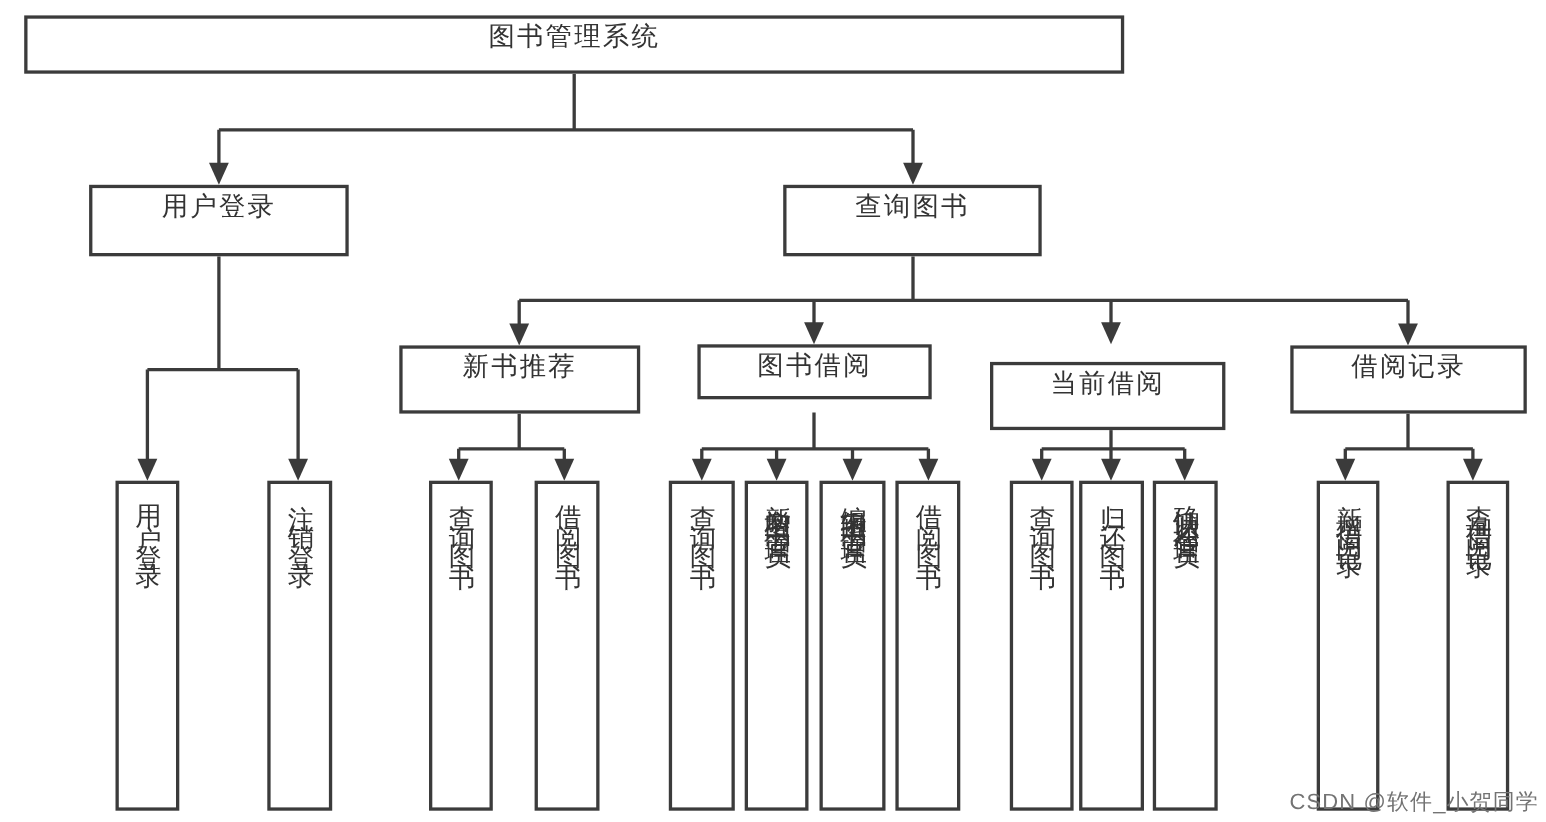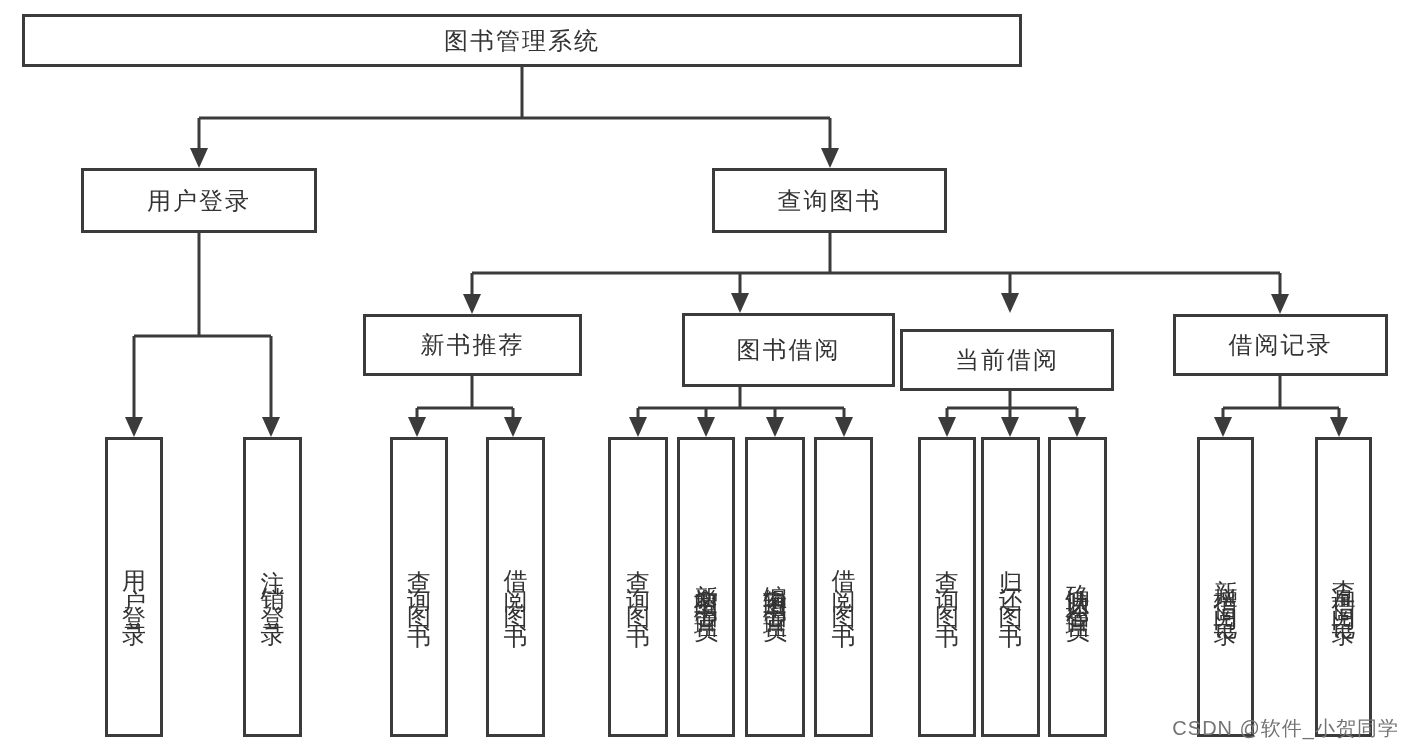--- a/index.html
+++ b/index.html
@@ -16,21 +16,21 @@
     position: absolute;
     left: 0; top: 0;
     pointer-events: none;
   }
   .box {
     position: absolute;
     box-sizing: border-box;
     border: 3px solid #3b3b3b;
     background: #ffffff;
     display: flex;
-    align-items: center;
+    align-items: flex-start;
     justify-content: center;
   }
   .hbox { font-size: 24px; letter-spacing: 2px; white-space: nowrap; }
   .vbox span {
     writing-mode: vertical-lr;
     text-orientation: mixed;
     font-size: 24px;
     line-height: 1;
     white-space: nowrap;
   }
@@ -92,21 +92,21 @@
   <div class="box hbox" style="left:81px; top:168px; width:236px; height:65px;">
     <span>用户登录</span>
   </div>
   <div class="box hbox" style="left:712px; top:168px; width:235px; height:65px;">
     <span>查询图书</span>
   </div>
 
   <div class="box hbox" style="left:363px; top:314px; width:219px; height:62px;">
     <span>新书推荐</span>
   </div>
-  <div class="box hbox" style="left:634px; top:313px; width:213px; height:74px;margin-left:48px;">
+  <div class="box hbox" style="left:634px; top:313px; width:213px; height:50px;">
     <span>图书借阅</span>
   </div>
   <div class="box hbox" style="left:900px; top:313px; width:214px; height:62px;margin-top:16px;">
     <span>当前借阅</span>
   </div>
   <div class="box hbox" style="left:1173px; top:314px; width:215px; height:62px;">
     <span>借阅记录</span>
   </div>
 
   <div class="box vbox t4" style="left:105px; top:437px; width:58px; height:300px;">

